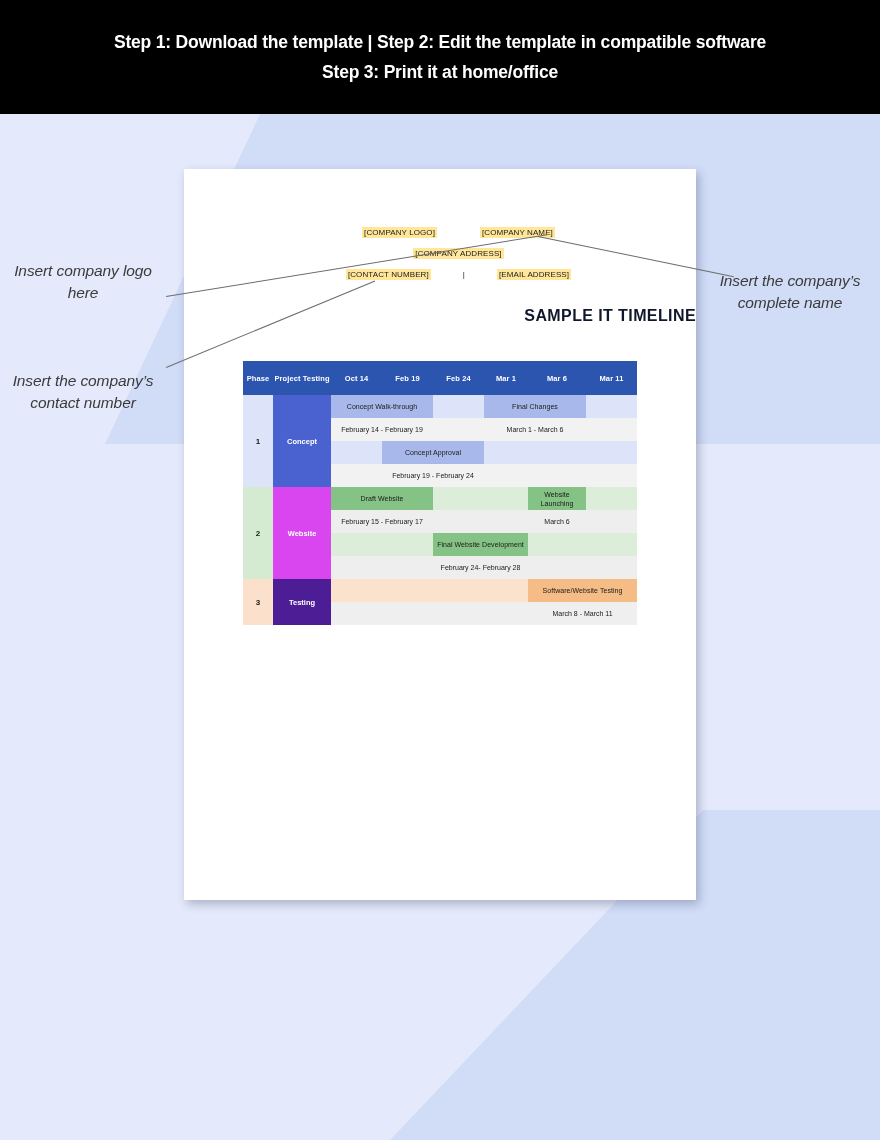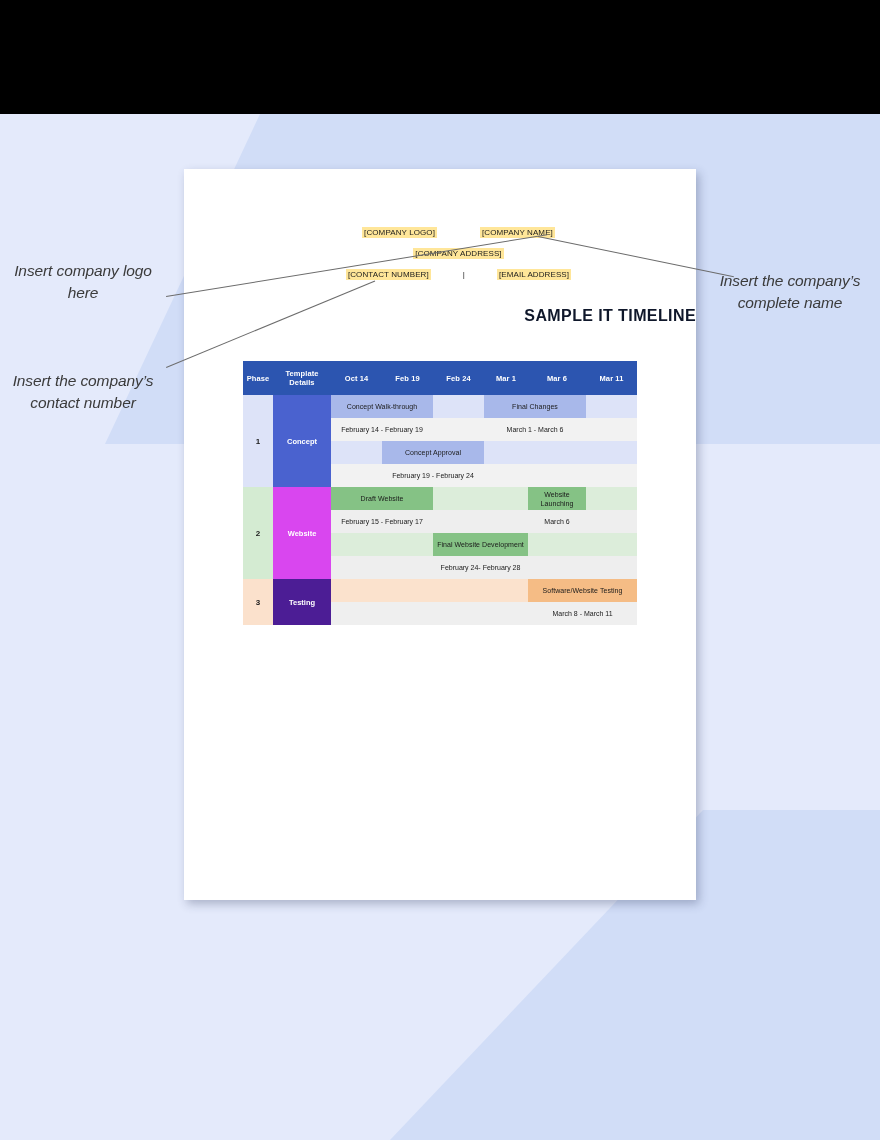--- a/index.html
+++ b/index.html
@@ -213,20 +213,22 @@
   }
   #doc-footer a {
     color: #55aaf0;
     text-decoration: underline;
   }
 </style>
 </head>
 <body>
 
 <div id="banner">
+  <div class="banner-line">Step 1: Download the template | Step 2: Edit the template in compatible software</div>
+  <div class="banner-line">Step 3: Print it at home/office</div>
 </div>
 
 <div id="bg-wrap">
   <div class="wedge-tl"></div>
   <div class="wedge-br"></div>
 </div>
 
 <div class="annot" id="annot-logo">Insert company logo here</div>
 <div class="annot" id="annot-contact">Insert the company’s contact number</div>
 <div class="annot" id="annot-name">Insert the company’s complete name</div>
@@ -264,21 +266,21 @@
       <col style="width:51px">
       <col style="width:51px">
       <col style="width:51px">
       <col style="width:44px">
       <col style="width:58px">
       <col style="width:51px">
     </colgroup>
     <thead>
       <tr>
         <th>Phase</th>
-        <th>Template Details</th>
+        <th>Project Testing</th>
         <th>Oct 14</th>
         <th>Feb 19</th>
         <th>Feb 24</th>
         <th>Mar 1</th>
         <th>Mar 6</th>
         <th>Mar 11</th>
       </tr>
     </thead>
     <tbody>
 

